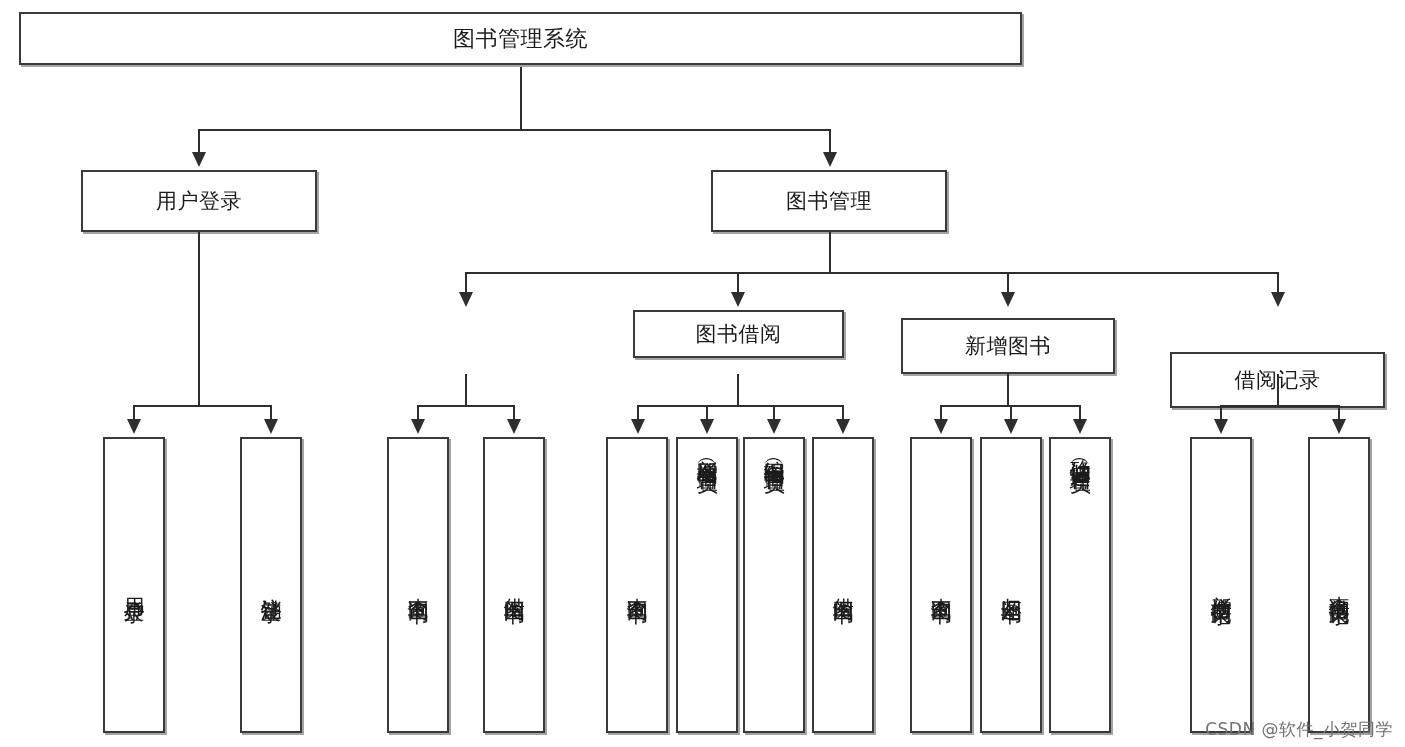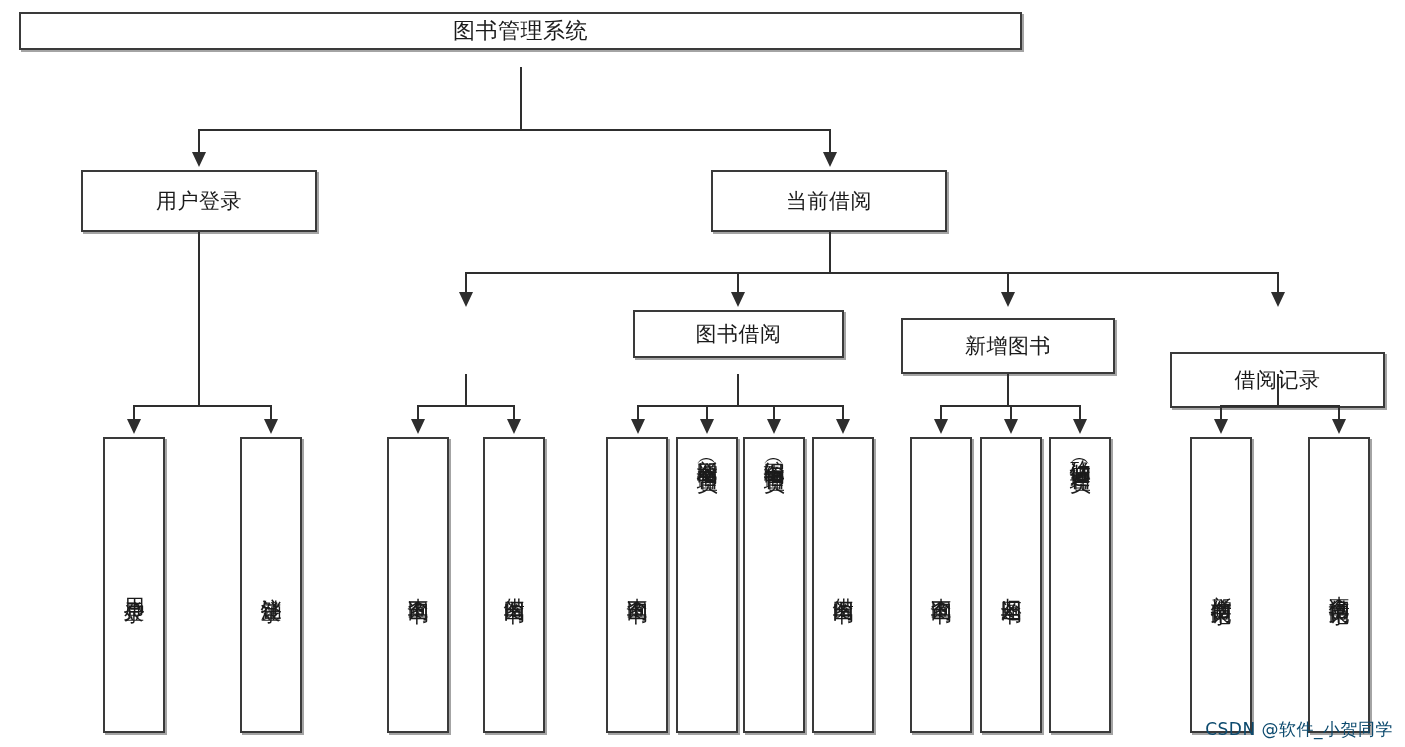--- a/index.html
+++ b/index.html
@@ -76,48 +76,48 @@
     border-left: 7px solid transparent;
     border-right: 7px solid transparent;
     border-top: 15px solid #2e2e2e;
   }
   
   #watermark {
     position: absolute;
     right: 12px;
     bottom: 6px;
     font-size: 17px;
-    color: #0c4a6e;
+    color: #737373;
     letter-spacing: 0.5px;
     white-space: nowrap;
     font-family: "DejaVu Sans", "Liberation Sans", sans-serif;
   }
 </style>
 </head>
 <body>
 
 <div id="diagram-root">
 
-  <div class="node horiz root" style="left:19px; top:12px; width:1003px; height:38px;">
+  <div class="node horiz root" style="left:19px; top:12px; width:1003px; height:53px;">
     <span class="node-label">图书管理系统</span>
   </div>
 
   <div class="edge v" style="left:520px; top:67px; height:62px;"></div>
   <div class="edge h" style="left:198px; top:129px; width:632px;"></div>
   <div class="edge v" style="left:198px; top:129px; height:25px;"></div>
   <div class="arrow" style="left:192px; top:152px;"></div>
   <div class="edge v" style="left:829px; top:129px; height:25px;"></div>
   <div class="arrow" style="left:823px; top:152px;"></div>
 
   <div class="node horiz" style="left:81px; top:170px; width:236px; height:62px;">
     <span class="node-label">用户登录</span>
   </div>
 
   <div class="node horiz" style="left:711px; top:170px; width:236px; height:62px;">
-    <span class="node-label">当前借阅</span>
+    <span class="node-label">图书管理</span>
   </div>
 
   <div class="edge v" style="left:198px; top:232px; height:173px;"></div>
   <div class="edge h" style="left:133px; top:405px; width:137px;"></div>
   <div class="edge v" style="left:133px; top:405px; height:16px;"></div>
   <div class="arrow" style="left:127px; top:419px;"></div>
   <div class="edge v" style="left:270px; top:405px; height:16px;"></div>
   <div class="arrow" style="left:264px; top:419px;"></div>
 
   <div class="edge v" style="left:829px; top:232px; height:40px;"></div>

